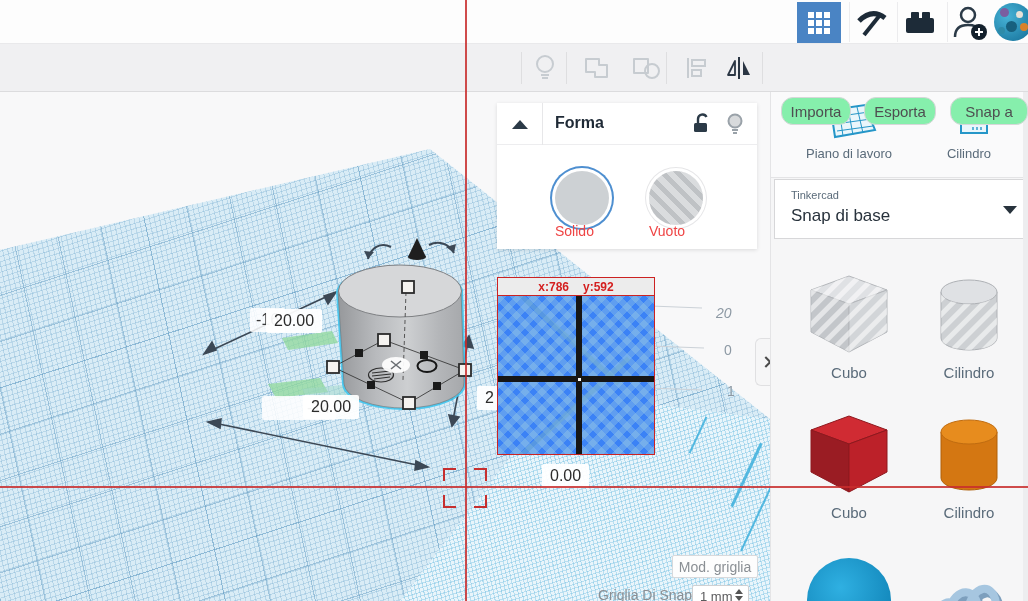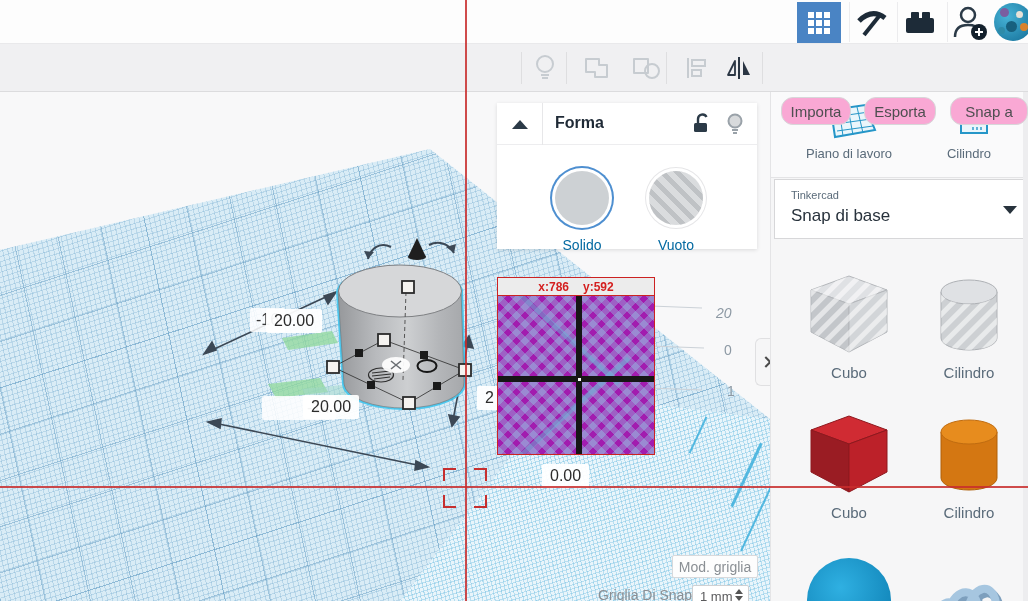--- a/index.html
+++ b/index.html
@@ -17,21 +17,21 @@
   .gridglyph span { background:#fff; }
   .avatar { position:absolute; left:994px; top:3px; width:38px; height:38px; border-radius:50%;
     background:radial-gradient(circle at 35% 35%, #47b3d6, #1f7ea6 75%); overflow:hidden; }
   .avatar i { position:absolute; border-radius:50%; }
 
   
   .toolbar { position:absolute; left:0; top:44px; width:1028px; height:48px; background:#f0f0f2;
     border-bottom:1px solid #dcdcde; z-index:5; }
   .tlb-sep { position:absolute; top:8px; width:1px; height:32px; background:#dedee0; }
   .tlb-ico { position:absolute; top:9px; width:34px; height:30px; display:flex; align-items:center; justify-content:center; }
-  .btn { position:absolute; top:53px; height:28px; background:#f9a8d4; border:1px solid #d7d7d9;
+  .btn { position:absolute; top:53px; height:28px; background:#86efac; border:1px solid #d7d7d9;
     border-radius:12px; color:#4e4e50; font-size:15px; display:flex; align-items:center; justify-content:center; }
 
   
   .canvas { position:absolute; left:0; top:92px; width:770px; height:509px; background:#f8f8f9; overflow:hidden; }
   .workplane { position:absolute; inset:0; z-index:1;
     clip-path:polygon(0 158px,430px 57px,770px 327px,770px 509px,0 509px);
     background-color:#d9ecf6;
     background-image:
       repeating-linear-gradient(78deg, rgba(100,160,200,.28) 0 1px, transparent 1px 5px),
       repeating-linear-gradient(-18deg, rgba(100,160,200,.28) 0 1px, transparent 1px 5px),
@@ -59,25 +59,25 @@
   .forma-collapse { position:absolute; left:0; top:0; width:46px; height:42px; border-right:1px solid #e7e7e9;
     display:flex; align-items:center; justify-content:center; }
   .tri-up { width:0; height:0; border-left:8px solid transparent; border-right:8px solid transparent;
     border-bottom:9px solid #2b3a47; }
   .forma-title { position:absolute; left:58px; top:11px; font-size:16px; font-weight:bold; color:#1f2a36; }
   .forma-ico { position:absolute; top:9px; width:24px; height:24px; }
   .swatch { position:absolute; width:54px; height:54px; border-radius:50%; }
   .swatch.solid { left:58px; top:68px; background:#cdd1d4; box-shadow:0 0 0 3px #fff, 0 0 0 5px #4e8fd0; }
   .swatch.hole { left:152px; top:68px; background:repeating-linear-gradient(45deg,#bfc2c5 0 5px,#dadcde 5px 11px);
     box-shadow:0 0 0 3px #fff, 0 0 0 4px #e6e6e8; }
-  .swatch-label { position:absolute; top:134px; width:54px; text-align:center; font-size:14px; color:#0369a1; }
+  .swatch-label { position:absolute; top:120px; width:54px; font-size:14px; color:#ef4444; }
 
   
   .magnifier { position:absolute; left:497px; top:185px; width:158px; height:178px;
-    border:1px solid #cc2222; z-index:6; background:#a21caf; }
+    border:1px solid #cc2222; z-index:6; background:#3b82f6; }
   .mag-head { height:18px; background:#ececec; border-bottom:1px solid #cc2222; color:#d41f1f;
     font-size:12px; font-weight:bold; display:flex; gap:14px; align-items:center; justify-content:center; }
   .mag-body { position:relative; width:100%; height:158px; overflow:hidden;
     background-image:
       repeating-linear-gradient(45deg, rgba(150,200,230,.40) 0 6px, transparent 6px 12px),
       repeating-linear-gradient(-45deg, rgba(150,200,230,.40) 0 6px, transparent 6px 12px); }
   .mag-diag { position:absolute; height:5px; background:rgba(110,170,210,.55); }
   .mag-v { position:absolute; left:78px; top:0; width:6px; height:158px; background:#161616; }
   .mag-h { position:absolute; left:0; top:80px; width:158px; height:6px; background:#161616; }
   .mag-dot { position:absolute; left:80px; top:82px; width:3px; height:3px; background:#fff; z-index:2; }

